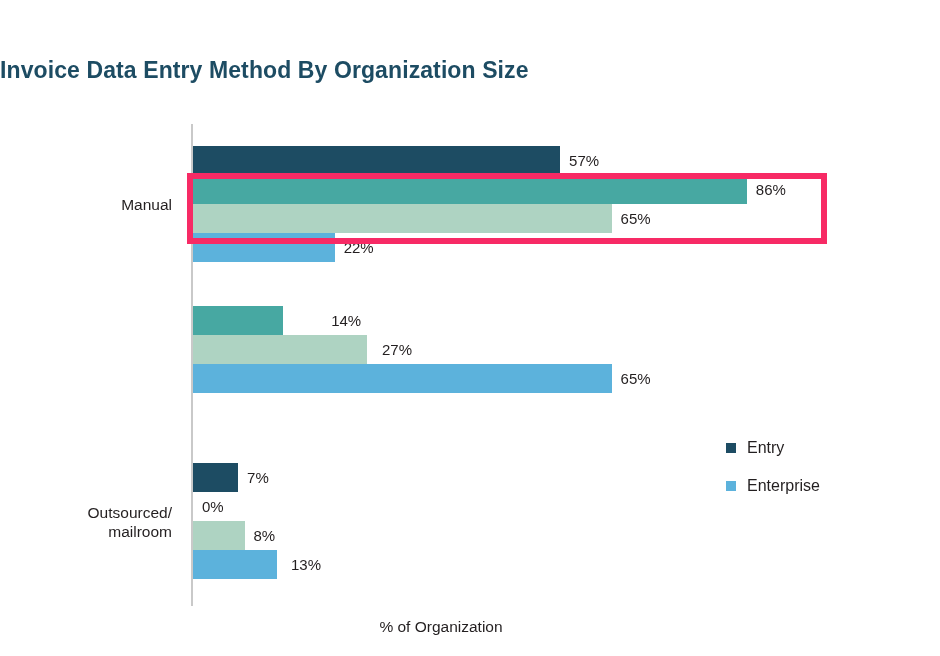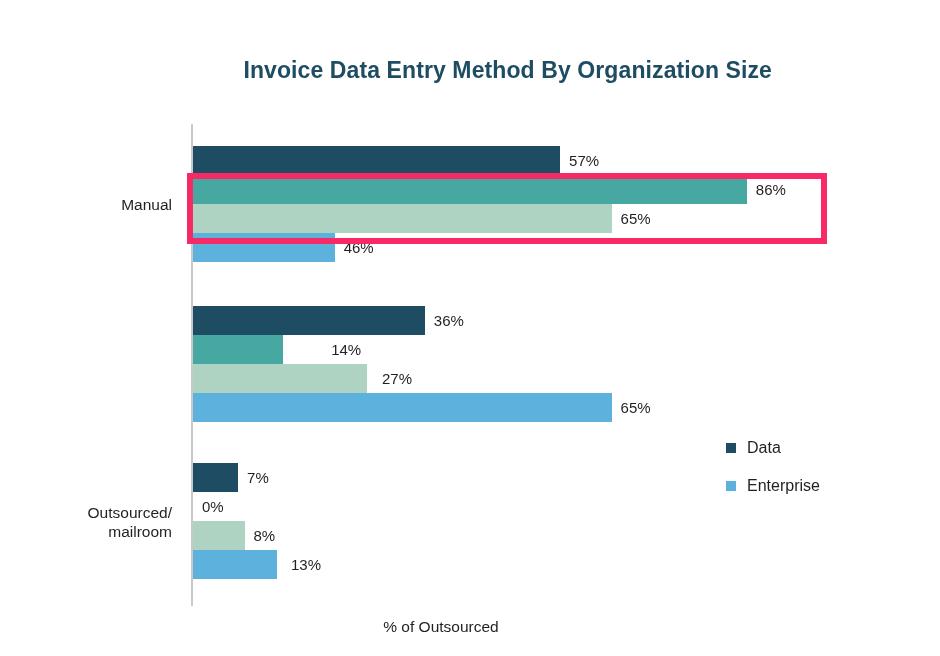--- a/index.html
+++ b/index.html
@@ -17,21 +17,21 @@
     background: #ffffff;
     overflow: hidden;
   }
 
   
   #chart-title {
     position: absolute;
     left: 0;
     top: 57px;
     width: 772px;
-    text-align: right;
+    text-align: left;
     font-size: 23px;
     font-weight: bold;
     letter-spacing: 0.1px;
     color: #1d4c63;
     white-space: nowrap;
   }
 
   
   #plot-area {
     position: absolute;
@@ -170,28 +170,24 @@
         <div class="bar-row">
           <div class="bar" style="width: 553.84px; background: rgb(71, 168, 162);"></div>
           <div class="bar-value" style="left: 553.84px;">86%</div>
         </div>
         <div class="bar-row">
           <div class="bar" style="width: 418.6px; background: rgb(174, 211, 194);"></div>
           <div class="bar-value" style="left: 418.6px;">65%</div>
         </div>
         <div class="bar-row">
           <div class="bar" style="width: 141.68px; background: rgb(92, 178, 220);"></div>
-          <div class="bar-value" style="left: 141.68px;">46%</div>
+          <div class="bar-value" style="left: 141.68px;">22%</div>
         </div>
       </div>
       <div class="bar-group" style="top: 182px;">
-        <div class="bar-row">
-          <div class="bar" style="width: 231.84px; background: rgb(29, 76, 99);"></div>
-          <div class="bar-value" style="left: 231.84px;">36%</div>
-        </div>
         <div class="bar-row">
           <div class="bar" style="width: 90.16px; background: rgb(71, 168, 162);"></div>
           <div class="bar-value" style="left: 90.16px; padding-left: 48px;">14%</div>
         </div>
         <div class="bar-row">
           <div class="bar" style="width: 173.88px; background: rgb(174, 211, 194);"></div>
           <div class="bar-value" style="left: 180px;">27%</div>
         </div>
         <div class="bar-row">
           <div class="bar" style="width: 418.6px; background: rgb(92, 178, 220);"></div>
@@ -212,27 +208,27 @@
         </div>
         <div class="bar-row">
           <div class="bar" style="width: 83.72px; background: rgb(92, 178, 220);"></div>
           <div class="bar-value" style="left: 89px;">13%</div>
         </div>
       </div>
     </div>
 
   <div id="highlight-box"></div>
 
-  <div id="x-axis-title">% of Outsourced</div>
+  <div id="x-axis-title">% of Organization</div>
 
   <div id="legend">
 
   <div class="legend-item">
         <span class="legend-swatch" style="background: rgb(29, 76, 99);"></span>
-        <span class="legend-label">Data</span>
+        <span class="legend-label">Entry</span>
       </div>
       <div class="legend-item">
         <span class="legend-swatch" style="background: rgb(92, 178, 220);"></span>
         <span class="legend-label">Enterprise</span>
       </div>
     </div>
 
 </div>
 
 </body></html>

